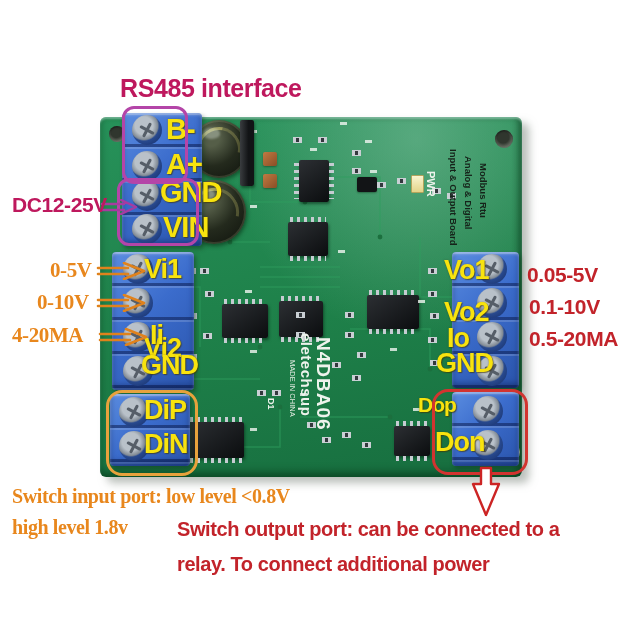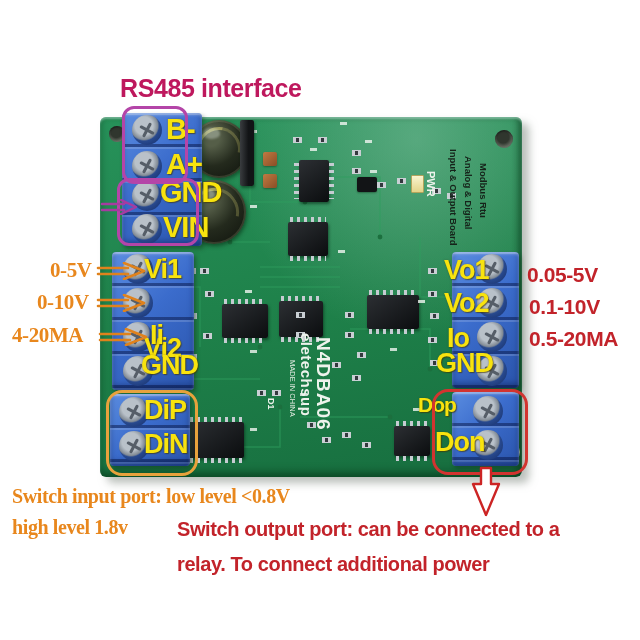--- a/index.html
+++ b/index.html
@@ -171,21 +171,21 @@
   <span class="pinlabel" style="left:166px;top:148px;font-size:29px;">A+</span>
   <span class="pinlabel" style="left:160px;top:176px;font-size:29px;">GND</span>
   <span class="pinlabel" style="left:163px;top:211px;font-size:29px;">VIN</span>
   <span class="pinlabel" style="left:144px;top:254px;font-size:27px;">Vi1</span>
   <span class="pinlabel" style="left:144px;top:288px;font-size:27px;margin-top:45px;">Vi2</span>
   <span class="pinlabel" style="left:150px;top:320px;font-size:27px;">Ii</span>
   <span class="pinlabel" style="left:141px;top:350px;font-size:27px;">GND</span>
   <span class="pinlabel" style="left:144px;top:395px;font-size:27px;">DiP</span>
   <span class="pinlabel" style="left:144px;top:429px;font-size:27px;">DiN</span>
   <span class="pinlabel" style="left:444px;top:255px;font-size:27px;">Vo1</span>
-  <span class="pinlabel" style="left:444px;top:288px;font-size:27px;">Vo2</span>
+  <span class="pinlabel" style="left:444px;top:297px;font-size:27px;">Vo2</span>
   <span class="pinlabel" style="left:447px;top:323px;font-size:27px;">Io</span>
   <span class="pinlabel" style="left:436px;top:348px;font-size:27px;">GND</span>
   <span class="pinlabel" style="left:418px;top:393px;font-size:21px;">Dop</span>
   <span class="pinlabel" style="left:435px;top:427px;font-size:27px;">Don</span>
 
   <div class="annbox" style="left:122px;top:106px;width:60px;height:72px;border-width:3px;border-color:#b445a8;border-radius:12px;"></div>
   <div class="annbox" style="left:117px;top:178px;width:76px;height:62px;border-width:3px;border-color:#b445a8;border-radius:12px;"></div>
   <div class="annbox" style="left:106px;top:390px;width:86px;height:80px;border-width:3px;border-color:#e8a23c;border-radius:16px;"></div>
   <div class="annbox" style="left:432px;top:389px;width:90px;height:80px;border-width:3px;border-color:#d23430;border-radius:16px;"></div>
 
@@ -199,20 +199,21 @@
     <path d="M2 6 H32 M2 12 H32 M28 1 L48 9 L28 17" fill="none" stroke="#e0821c" stroke-width="2.6" stroke-linejoin="round" stroke-linecap="round"></path>
     </svg>
   <svg class="arrow" style="left:98px;top:328px;" width="52" height="18" viewBox="0 0 52 18">
     <path d="M2 6 H32 M2 12 H32 M28 1 L48 9 L28 17" fill="none" stroke="#e0821c" stroke-width="2.6" stroke-linejoin="round" stroke-linecap="round"></path>
     </svg>
   <svg class="arrow" style="left:468px;top:466px;" width="36" height="52" viewBox="0 0 36 52">
     <polygon points="13,2 23,2 23,18 31,18 18,49 5,18 13,18" fill="#ffffff" stroke="#cc2424" stroke-width="2.4" stroke-linejoin="round"></polygon>
     </svg>
 
   <div class="ann magenta" style="left:120px;top:74px;font-size:25px;">RS485 interface</div>
+  <div class="ann magenta" style="left:12px;top:193px;font-size:21px;">DC12-25V</div>
   <div class="ann orange" style="left:50px;top:258px;font-size:21px;">0-5V</div>
   <div class="ann orange" style="left:37px;top:290px;font-size:21px;">0-10V</div>
   <div class="ann orange" style="left:12px;top:323px;font-size:21px;">4-20MA</div>
   <div class="ann red" style="left:527px;top:263px;font-size:21px;">0.05-5V</div>
   <div class="ann red" style="left:529px;top:295px;font-size:21px;">0.1-10V</div>
   <div class="ann red" style="left:529px;top:327px;font-size:21px;text-align:right;">0.5-20MA</div>
   <div class="ann orange" style="left:12px;top:485px;font-size:20px;">Switch input port: low level &lt;0.8V</div>
   <div class="ann orange" style="left:12px;top:516px;font-size:20px;">high level 1.8v</div>
   <div class="ann red" style="left:177px;top:518px;font-size:20px;">Switch output port: can be connected to a</div>
   <div class="ann red" style="left:177px;top:553px;font-size:20px;">relay. To connect additional power</div>

